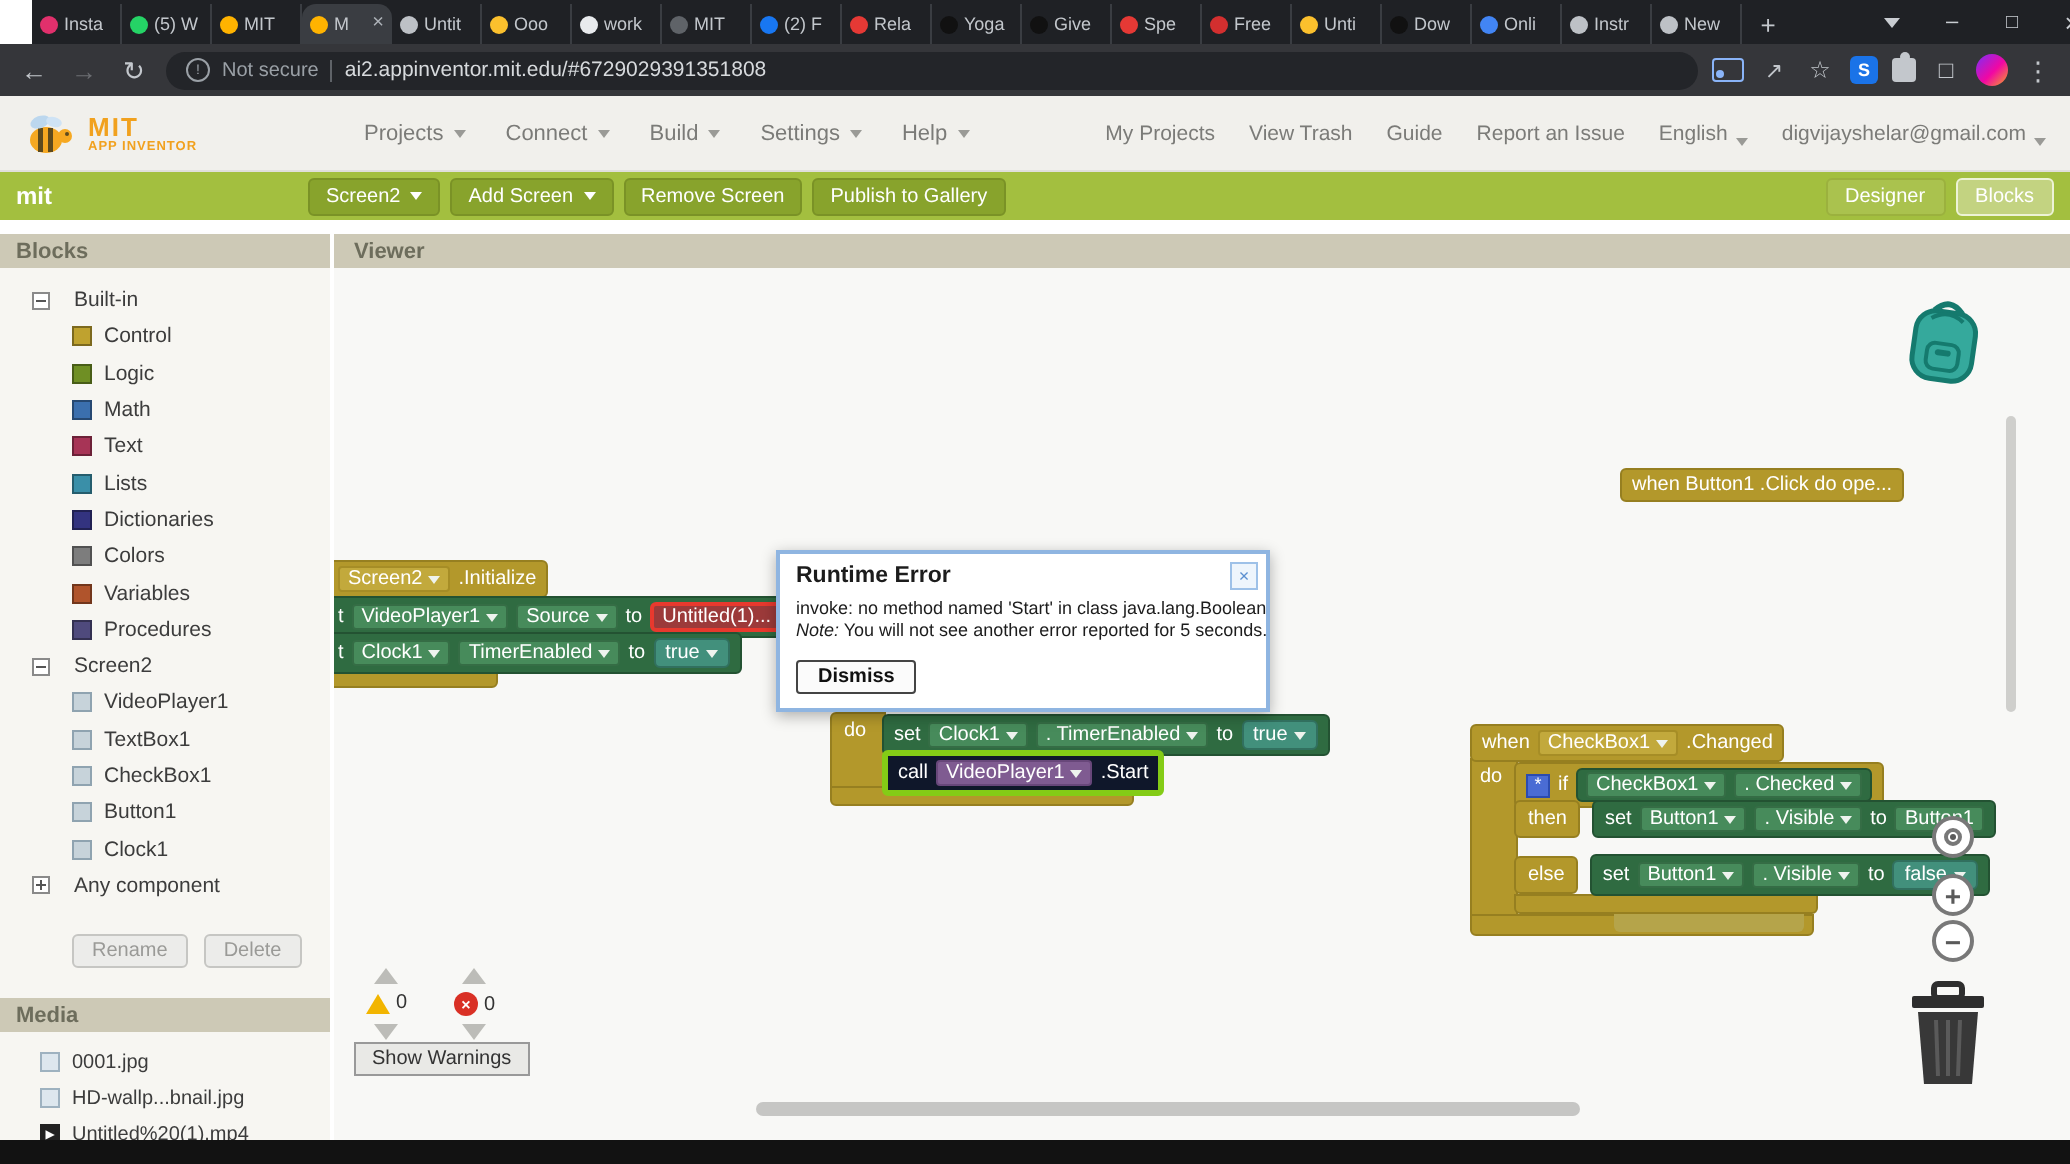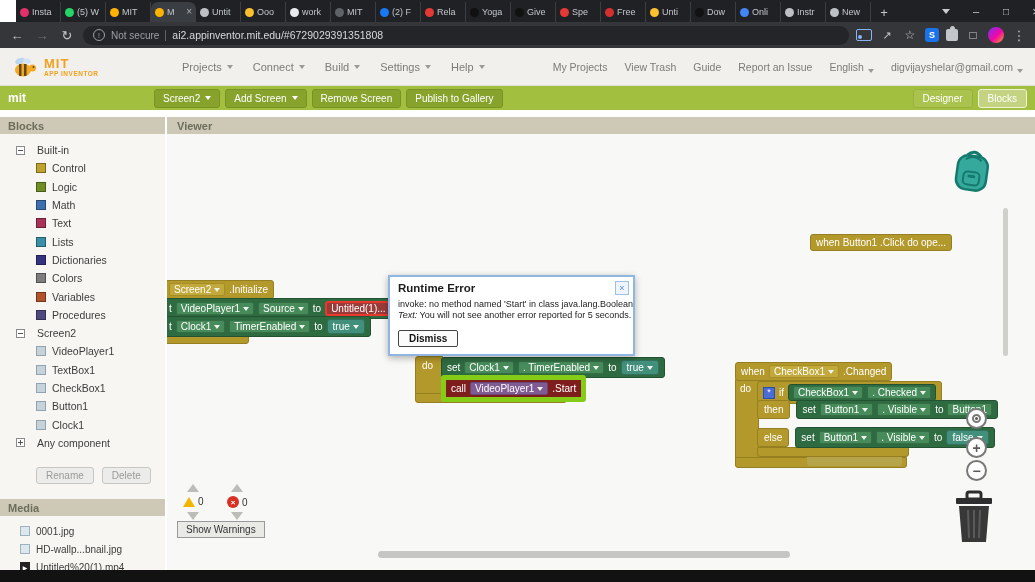--- a/index.html
+++ b/index.html
@@ -98,21 +98,21 @@
   #viewerheader{position:absolute;left:167px;top:117px;width:868px;height:17px;background:#cdc9b6;color:#6d6d5c;font-size:11px;font-weight:bold;display:flex;align-items:center;padding-left:10px;box-sizing:border-box;}
   #workspace{position:absolute;left:167px;top:134px;width:868px;height:436px;background:#f8f8f6;overflow:hidden;}
 
   
   .brow{display:flex;align-items:center;gap:4px;font-size:10px;color:#fff;padding:2px 5px;border-radius:3px;white-space:nowrap;z-index:10;}
   .gold{background:#b3982b;border:1px solid #967f20;color:#fff;}
   .gold-chip{background:#c2a93c;border:1px solid #a68d26;border-radius:2px;padding:0 4px;display:inline-flex;align-items:center;gap:3px;}
   .sblk{background:#2f6b41;border:1px solid #235232;}
   .gchip{background:#478b5b;border:1px solid #356d45;border-radius:2px;padding:0 4px;display:inline-flex;align-items:center;gap:3px;}
   .lgc{background:#42907c;border:1px solid #31705f;border-radius:3px;padding:1px 5px;display:inline-flex;gap:3px;align-items:center;}
-  .cblk{background:#7f1d1d;border:5px solid #84cc16;}
+  .cblk{background:#0f172a;border:3px solid #84cc16;}
   .cchip{background:#7f5b91;border:1px solid #68477a;border-radius:2px;padding:0 4px;display:inline-flex;align-items:center;gap:3px;}
   .tblk{background:#9c3a3a;border:2px solid #e8392e;border-radius:3px;padding:0 4px;}
   .car{width:0;height:0;border-left:3px solid transparent;border-right:3px solid transparent;border-top:4px solid #eef3ee;}
   .bar{border-radius:0 0 3px 3px;z-index:9;}
   .do-lbl{display:block;padding:3px 0 0 6px;font-size:10px;color:#fff;}
   .mutator{width:10px;height:10px;background:#4a6cd4;border:1px solid #2b4cb0;color:#fff;font-size:9px;line-height:9px;display:inline-flex;align-items:center;justify-content:center;flex:none;}
   .mutator::before{content:"*";}
   .cutchip{max-width:40px;overflow:hidden;}
 
   
@@ -633,21 +633,21 @@
       </span>
     </div>
     <div class="abs gold bar" style="left:590px;top:313px;width:150px;height:8px"></div>
     <div class="abs gold bar" style="left:568px;top:323px;width:170px;height:9px"></div>
     <div class="abs bar" style="left:640px;top:323px;width:95px;height:9px;background:#b5a44a"></div>
 
     <div class="dialog">
       <div class="dlg-title">Runtime Error</div>
       <div class="dlg-close"></div>
       <div class="dlg-msg">invoke: no method named 'Start' in class java.lang.Boolean</div>
-      <div class="dlg-note"><span class="note-label">Text:</span><span> You will not see another error reported for 5 seconds.</span></div>
+      <div class="dlg-note"><span class="note-label">Note:</span><span> You will not see another error reported for 5 seconds.</span></div>
       <button class="dismiss">Dismiss</button>
     </div>
 
     <div class="zoomc zoom-target" style="left:799px;top:274px"></div>
     <div class="zoomc zoom-plus" style="left:799px;top:303px"></div>
     <div class="zoomc zoom-minus" style="left:799px;top:326px"></div>
 
     <svg class="abs" style="left:785px;top:356px" width="44" height="54" viewBox="0 0 44 54">
       <rect x="15" y="2" width="14" height="7" rx="2" fill="none" stroke="#2e2e2e" stroke-width="3"></rect>
       <rect x="4" y="8" width="36" height="6" rx="1" fill="#2e2e2e"></rect>

